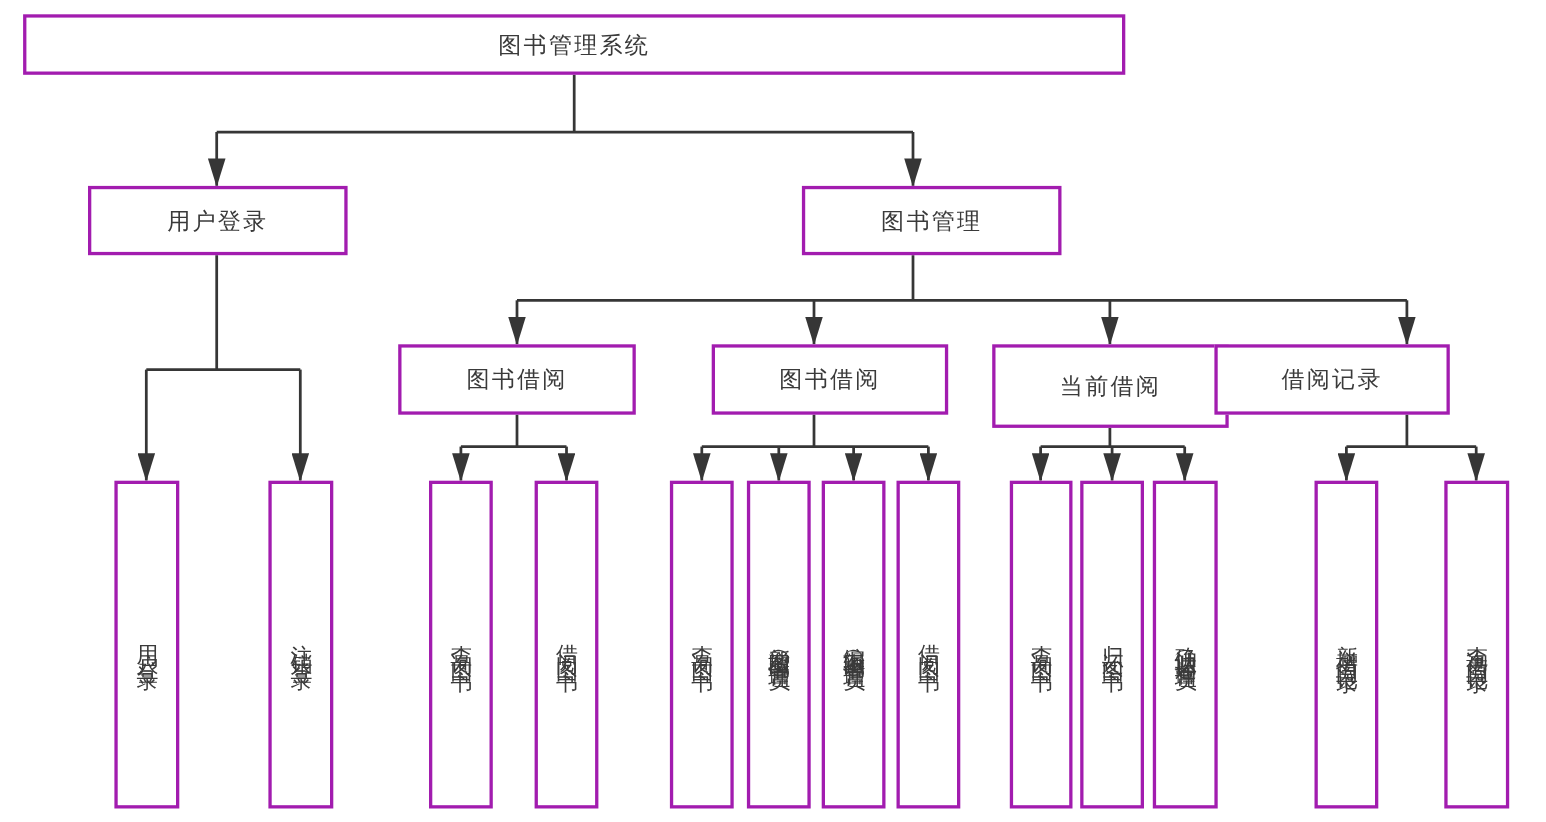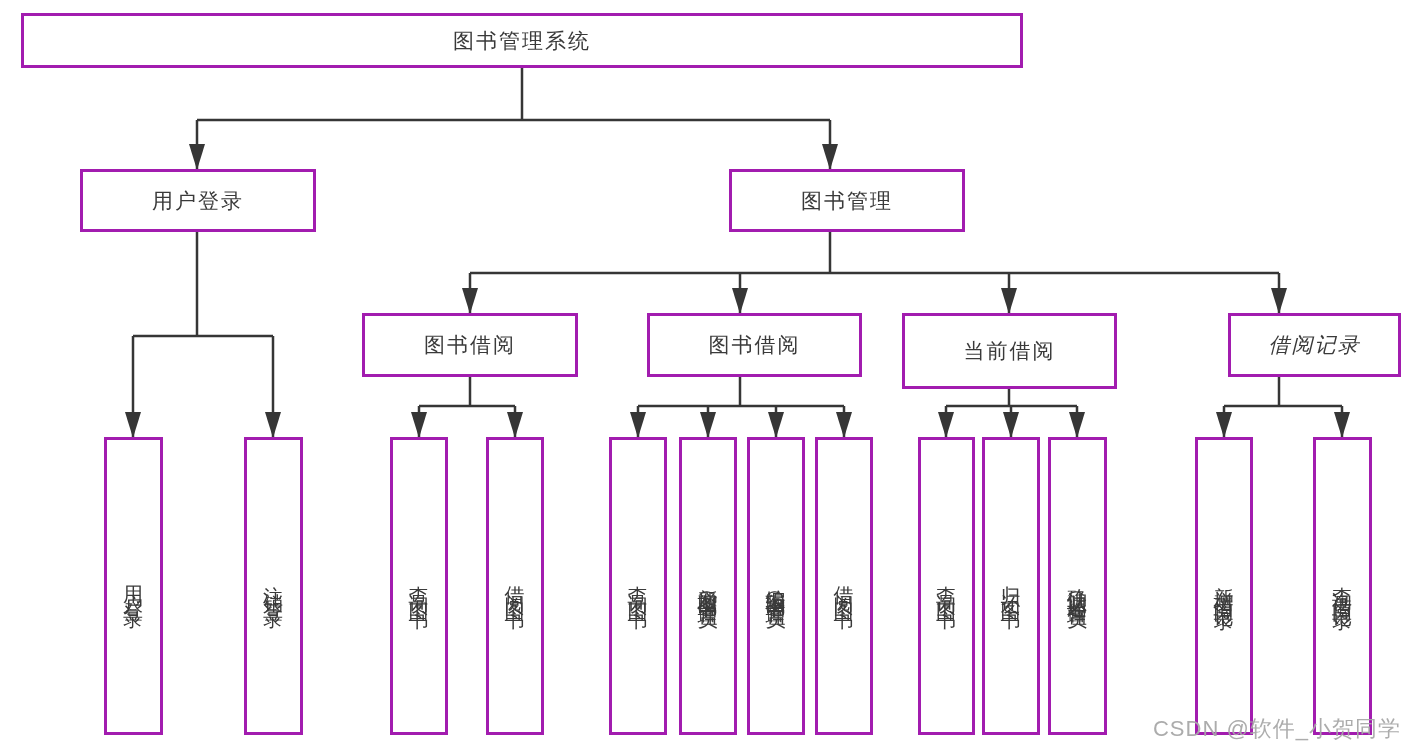--- a/index.html
+++ b/index.html
@@ -50,21 +50,21 @@
     line-height: 1;
     padding: 6px 0;
   }
   
   #n-root      { left: 21px;   top: 13px;  width: 1002px; height: 55px; }
   #n-login     { left: 80px;   top: 169px; width: 236px;  height: 63px; }
   #n-mgmt      { left: 712px;  top: 169px; width: 236px;  height: 63px; margin-left: 17px; }
   #n-recommend { left: 362px;  top: 313px; width: 216px;  height: 64px; }
   #n-borrow    { left: 632px;  top: 313px; width: 215px;  height: 64px; margin-left: 15px; }
   #n-current   { left: 902px;  top: 313px; width: 215px;  height: 76px; }
-  #n-records   { left: 1228px; top: 313px; width: 173px;  height: 64px; font-style: italic; }
+  #n-records   { left: 1104px; top: 313px; width: 214px;  height: 64px; }
   #l-login     { left: 104px;  top: 437px; width: 59px;   height: 298px; }
   #l-logout    { left: 244px;  top: 437px; width: 59px;   height: 298px; }
   #l-query1    { left: 390px;  top: 437px; width: 58px;   height: 298px; }
   #l-borrow1   { left: 486px;  top: 437px; width: 58px;   height: 298px; }
   #l-query2    { left: 609px;  top: 437px; width: 58px;   height: 298px; }
   #l-add       { left: 679px;  top: 437px; width: 58px;   height: 298px; letter-spacing: 3px; }
   #l-edit      { left: 747px;  top: 437px; width: 58px;   height: 298px; letter-spacing: 3px; }
   #l-borrow2   { left: 815px;  top: 437px; width: 58px;   height: 298px; }
   #l-query3    { left: 918px;  top: 437px; width: 57px;   height: 298px; }
   #l-return    { left: 982px;  top: 437px; width: 58px;   height: 298px; }
@@ -156,14 +156,13 @@
   <div class="box vbox" id="l-edit">编辑图书（管理员）</div>
   <div class="box vbox" id="l-borrow2">借阅图书</div>
 
   <div class="box vbox" id="l-query3">查询图书</div>
   <div class="box vbox" id="l-return">归还图书</div>
   <div class="box vbox" id="l-confirm">确认归还（管理员）</div>
 
   <div class="box vbox" id="l-addrec">新增借阅记录</div>
   <div class="box vbox" id="l-queryrec">查询借阅记录</div>
 
-  <div id="watermark">CSDN @软件_小贺同学</div>
 </div>
 
 </body></html>

